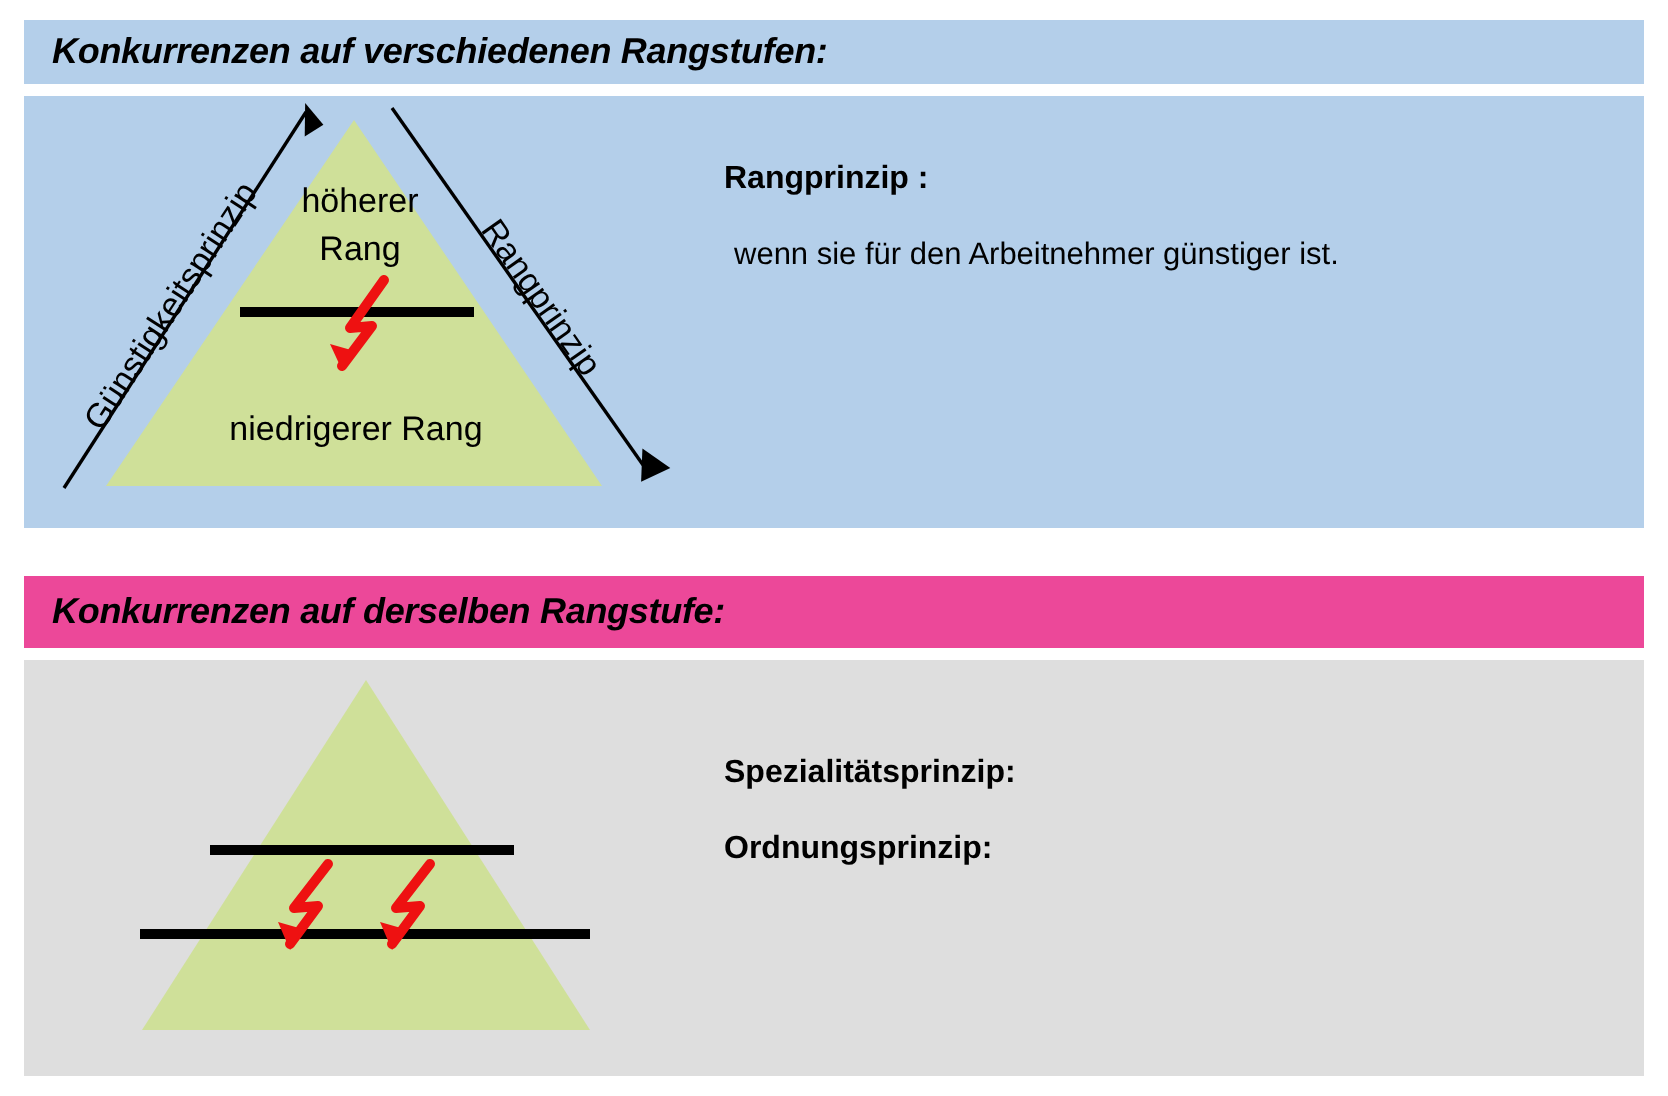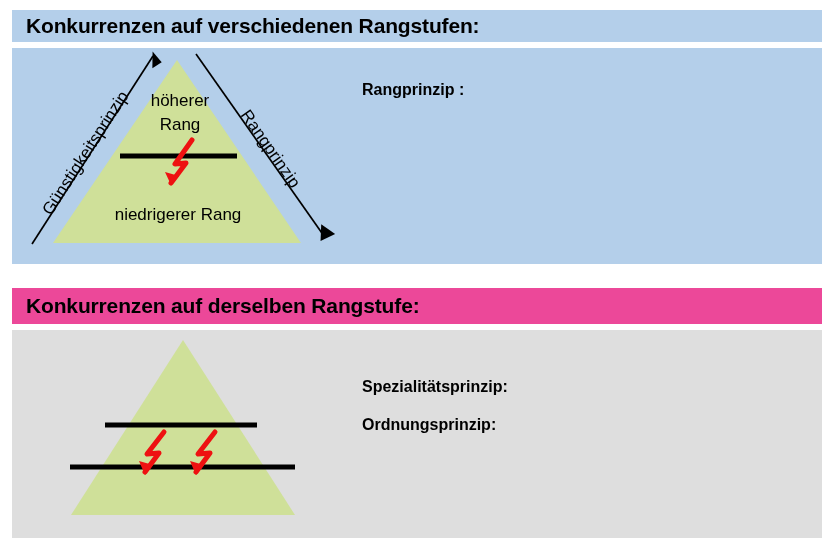--- a/index.html
+++ b/index.html
@@ -44,25 +44,26 @@
     top: 330px;
     height: 208px;
     background: #dedede;
   }
 
   .section-title {
     position: absolute;
     left: 14px;
     top: 50%;
     transform: translateY(-50%);
-    font-size: 21px;
+    font-size: 18px;
     font-weight: bold;
     color: #000;
     letter-spacing: -0.15px;
     white-space: nowrap;
+    font-style: italic;
   }
 
   
   .text-col {
     position: absolute;
     color: #000;
   }
   .text-col .head {
     font-size: 16px;
     font-weight: bold;
@@ -123,20 +124,21 @@
   <text x="254" y="104" transform="rotate(55 254 104)" text-anchor="middle" font-family="Liberation Sans, sans-serif" font-size="17" fill="#000000">Rangprinzip</text>
 
   <text x="168" y="58" text-anchor="middle" font-family="Liberation Sans, sans-serif" font-size="17" fill="#000000">höherer</text>
   <text x="168" y="82" text-anchor="middle" font-family="Liberation Sans, sans-serif" font-size="17" fill="#000000">Rang</text>
   <text x="166" y="172" text-anchor="middle" font-family="Liberation Sans, sans-serif" font-size="17" fill="#000000">niedrigerer Rang</text>
 </svg>
 
 <div class="text-col" id="text1">
   <div class="head">Rangprinzip :</div>
   <div class="block-gap"></div>
+  <div class="body-line indent">wenn sie für den Arbeitnehmer günstiger ist.</div>
 </div>
 
 <div class="panel sec2-header">
   <div class="section-title">Konkurrenzen auf derselben Rangstufe:</div>
 </div>
 
 <div class="panel sec2-body"></div>
 
 <svg class="diagram" id="diagram2" width="350" height="208">
   <polygon points="171,10 283,185 59,185" fill="#cfe099" stroke="none"></polygon>

